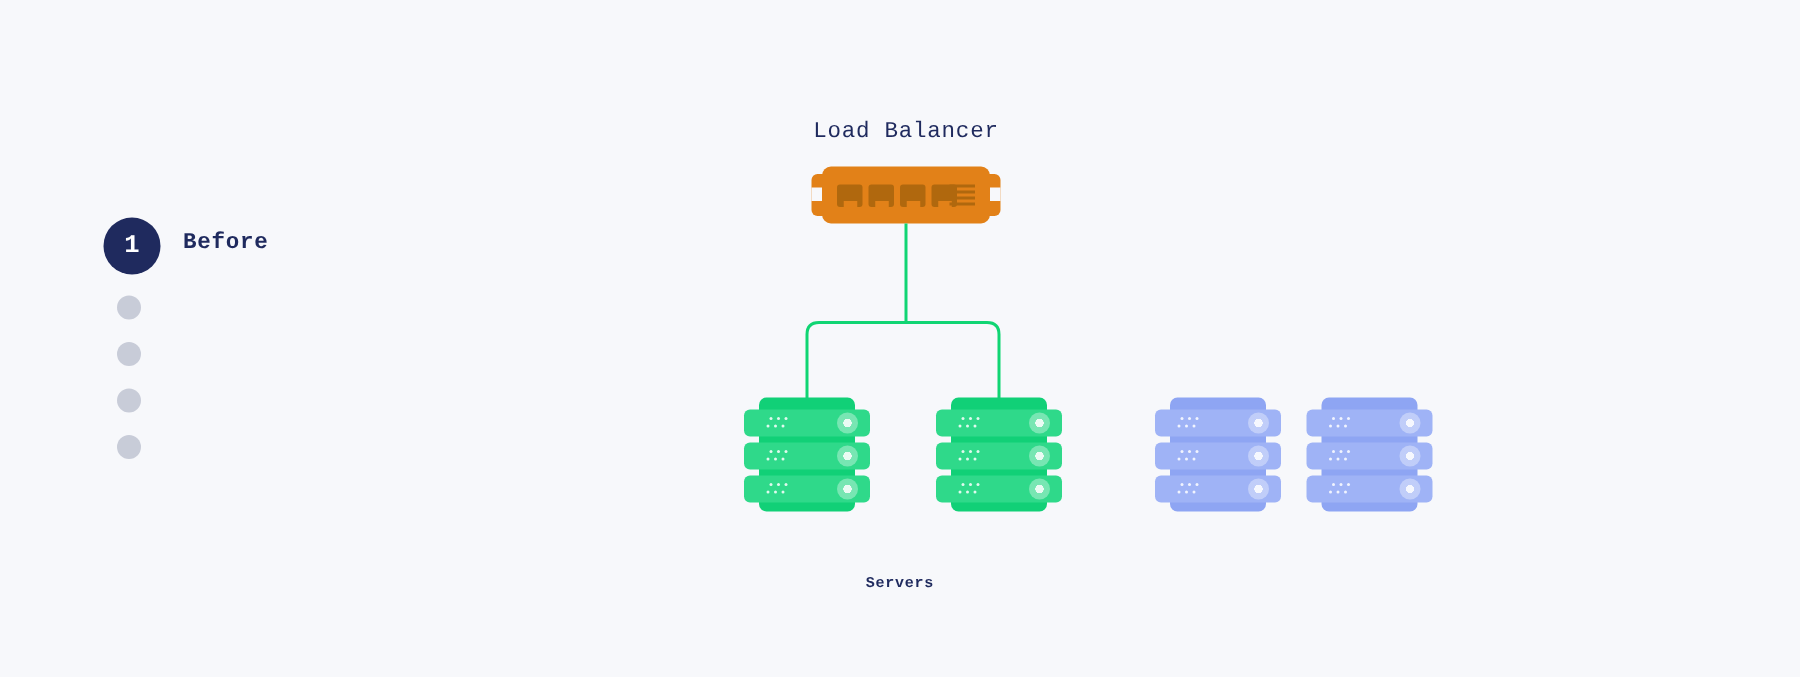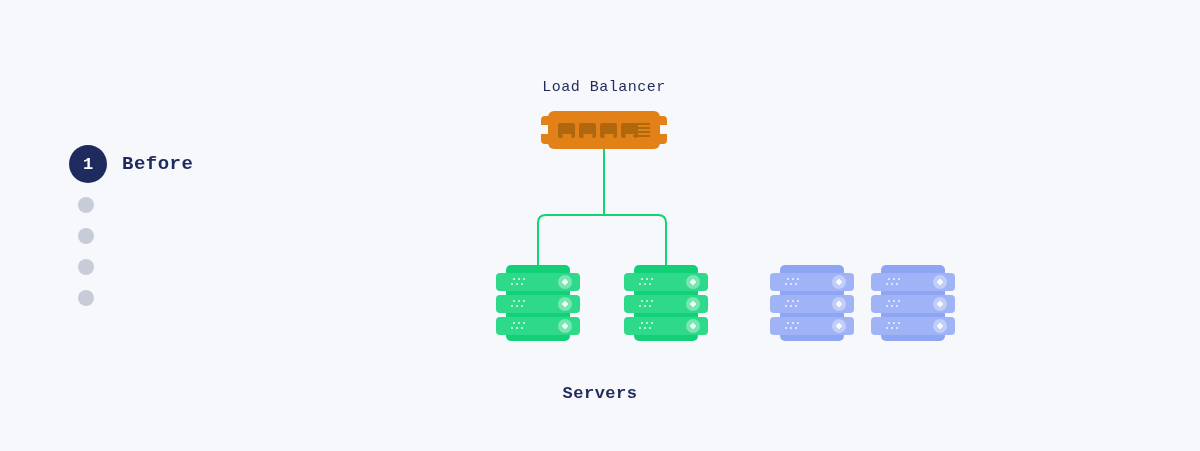--- a/index.html
+++ b/index.html
@@ -10,29 +10,29 @@
   }
   *{margin:0;padding:0;box-sizing:border-box}
   html,body{width:1200px;height:451px;overflow:hidden}
   body{background:var(--page-bg);font-family:"Liberation Mono","DejaVu Sans Mono",monospace;color:var(--navy)}
   .canvas{position:relative;width:1200px;height:451px}
 
   
   .step-circle{position:absolute;left:69px;top:145px;width:38px;height:38px;border-radius:50%;
     background:var(--navy);display:flex;align-items:center;justify-content:center;
     color:#fff;font-weight:700;font-size:17px}
-  .step-label{position:absolute;left:122px;top:153px;font-weight:700;font-size:19px;letter-spacing:.5px}
+  .step-label{position:absolute;left:122px;top:153px;font-weight:700;font-size:15px;letter-spacing:.5px}
   .step-dots{position:absolute;left:78px;top:197px;display:flex;flex-direction:column;gap:15px}
   .step-dots .dot{width:16px;height:16px;border-radius:50%;background:var(--step-dot)}
 
   
   .lb-label{position:absolute;left:604px;top:79px;transform:translateX(-50%);
     font-weight:400;font-size:15px;letter-spacing:.5px;white-space:nowrap}
   .servers-label{position:absolute;left:600px;top:384px;transform:translateX(-50%);
-    font-weight:700;font-size:17px;letter-spacing:.5px;white-space:nowrap}
+    font-weight:700;font-size:10px;letter-spacing:.5px;white-space:nowrap}
 
   
   .lb{position:absolute;left:541px;top:111px;width:126px;height:38px}
   .lb-wings{position:absolute;left:0;right:0;top:5px;bottom:5px;background:var(--lb-body);border-radius:4px}
   .lb-notch{position:absolute;width:7px;height:9px;top:14px;background:var(--page-bg)}
   .lb-notch.left{left:0}.lb-notch.right{right:0}
   .lb-body{position:absolute;left:7px;right:7px;top:0;bottom:0;background:var(--lb-body);border-radius:6px}
   .lb-ports{position:absolute;left:10px;top:12px;display:flex;gap:4px}
   .lb-port{position:relative;width:17px;height:15px;background:var(--lb-port);border-radius:2px}
   .lb-port::after{content:"";position:absolute;bottom:0;left:50%;transform:translateX(-50%);

